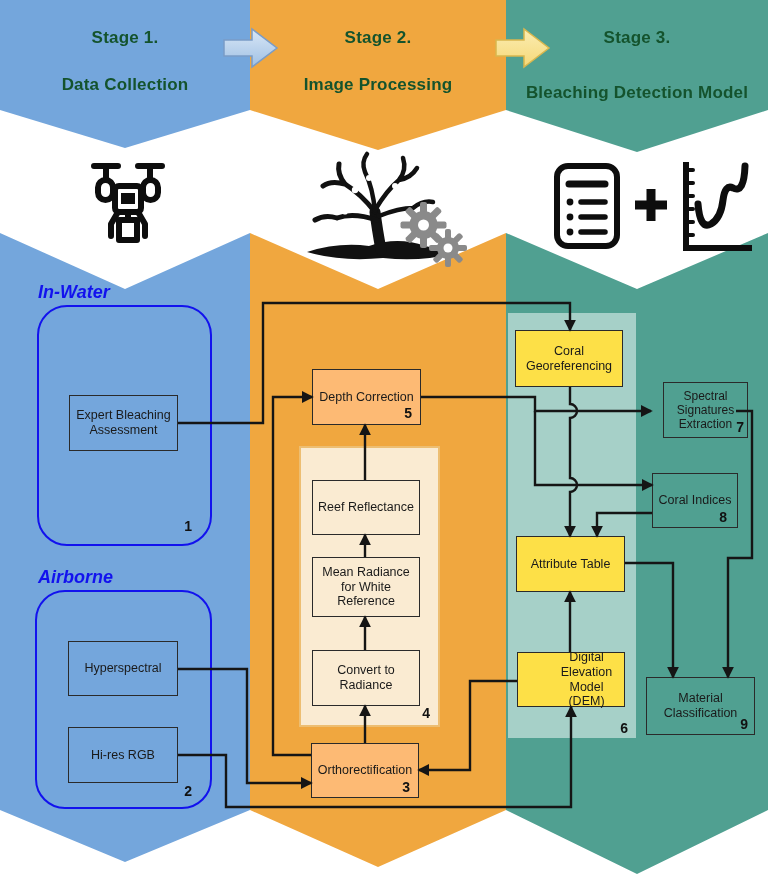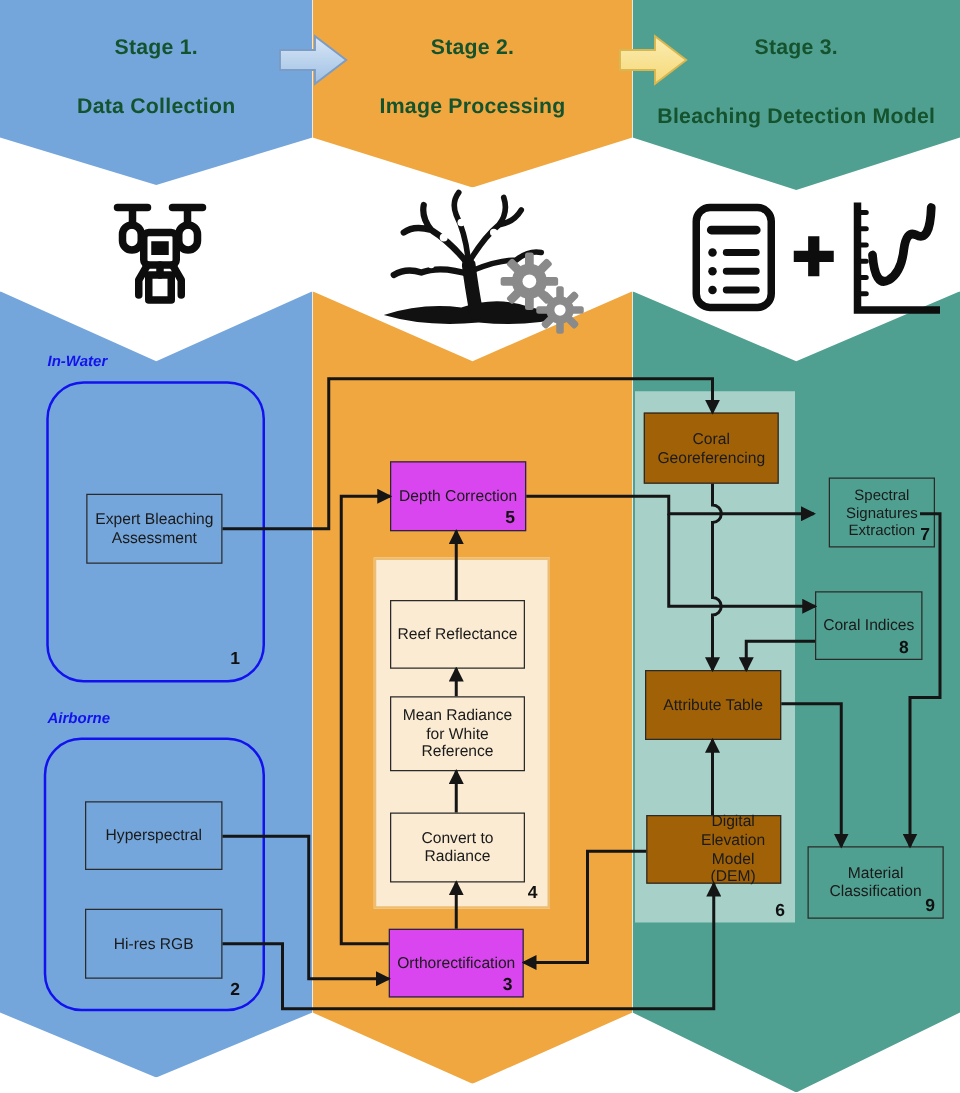--- a/index.html
+++ b/index.html
@@ -12,26 +12,26 @@
   .hdr-text{position:absolute;width:100%;text-align:center;font-weight:bold;
             font-size:17px;color:#14532d;letter-spacing:.2px;}
   .group{position:absolute;box-sizing:border-box;}
   .g-cream{background:#FAEBD2;border:2px solid #EDBE72;}
   .g-lteal{background:#A6D0C8;}
   .g-blue{border:2.5px solid #1212EE;border-radius:30px;background:transparent;}
   .node{position:absolute;box-sizing:border-box;border:1.6px solid #2a2a2a;
         display:flex;align-items:center;justify-content:center;text-align:center;
         font-size:12.5px;line-height:1.18;color:#1a1a1a;padding:2px 4px;z-index:4;}
   .f-blue{background:#74A6DC;}
-  .f-orange{background:#d946ef;}
+  .f-orange{background:#fdba74;}
   .f-cream{background:#FAEBD2;}
-  .f-lteal{background:#a16207;}
+  .f-lteal{background:#fde047;}
   .f-teal{background:#50A091;}
   .num{position:absolute;font-weight:bold;font-size:14px;color:#111;z-index:5;}
-  .grp-label{position:absolute;font-weight:bold;font-style:italic;font-size:12px;
+  .grp-label{position:absolute;font-weight:bold;font-style:italic;font-size:18px;
              color:#1212EE;z-index:5;}
   #connectors{position:absolute;left:0;top:0;z-index:6;pointer-events:none;}
   .icon{position:absolute;z-index:7;}
   .stage-arrow{position:absolute;z-index:7;}
 </style>
 </head>
 <body>
 
 <div id="canvas">
 

